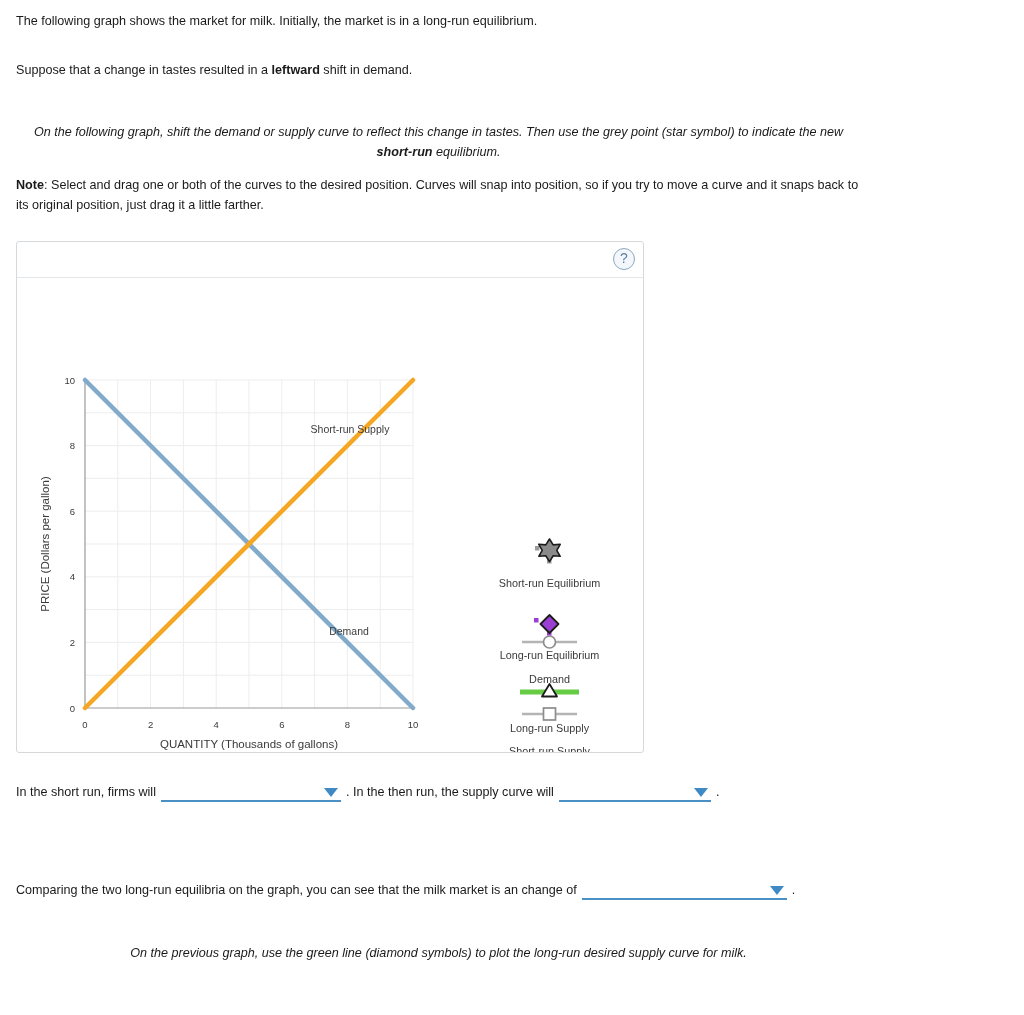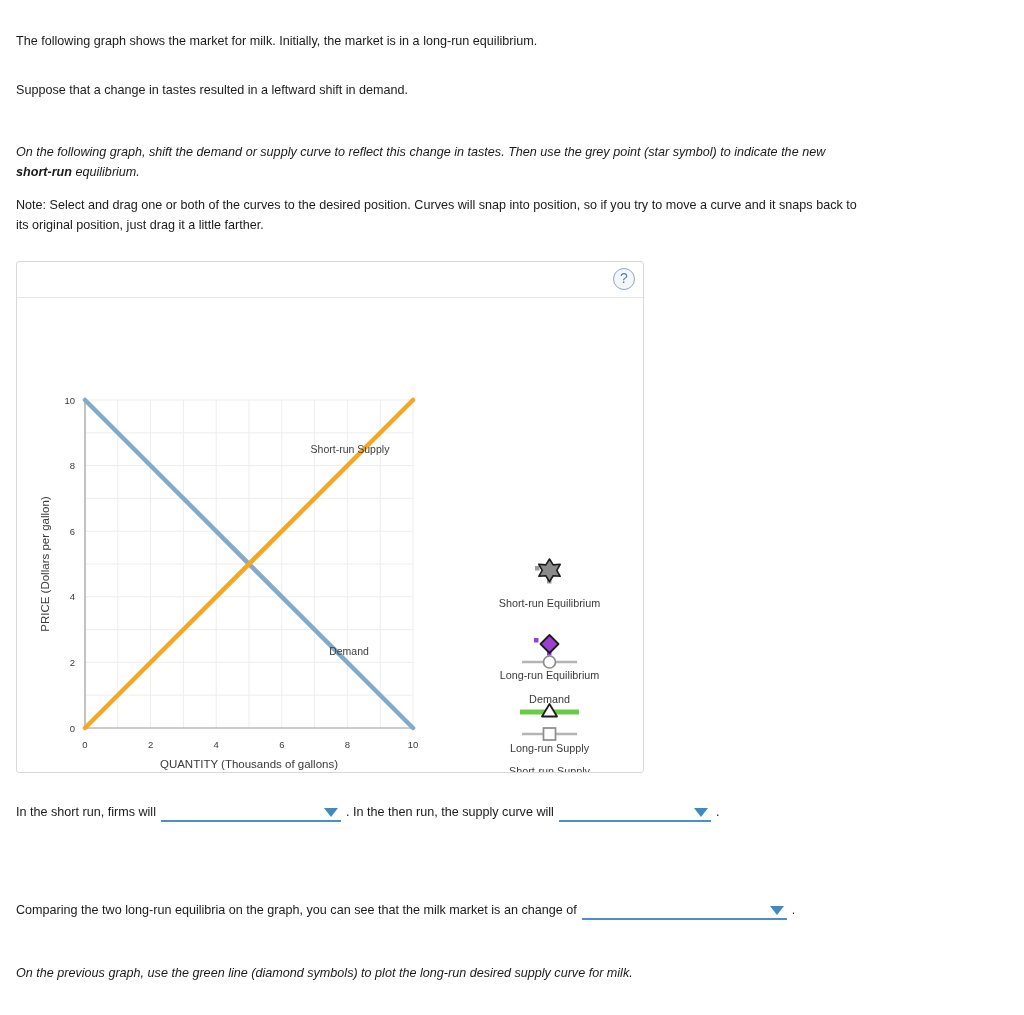--- a/index.html
+++ b/index.html
@@ -4,33 +4,33 @@
 <style>
   * { box-sizing: border-box; }
   html, body {
     margin: 0; padding: 0;
     background: #ffffff;
     width: 1024px;
     font-family: "Liberation Sans", sans-serif;
   }
   body { width: 1024px; min-height: 1015px; position: relative; }
 
-  .page { padding: 12px 16px 0 16px; width: 877px; margin-top: 20px; }
+  .page { padding: 12px 16px 0 16px; width: 877px; }
 
   .para {
     font-size: 12.6px;
     color: #1a1a1a;
     line-height: 1.55;
     margin: 0 0 0 0;
   }
   .p-spacer-lg { height: 29px; }
   .p-spacer-sm { height: 14px; }
 
-  .italic { font-style: italic; }
-  .bold { font-weight: normal; }
+  .italic { font-style: italic; text-align: center; }
+  .bold { font-weight: bold; }
   .bi { font-style: italic; font-weight: bold; }
 
   
   .panel {
     margin-top: 26px;
     width: 628px;
     height: 512px;
     border: 1px solid #d6d9dc;
     border-radius: 3px;
     background: #fff;

